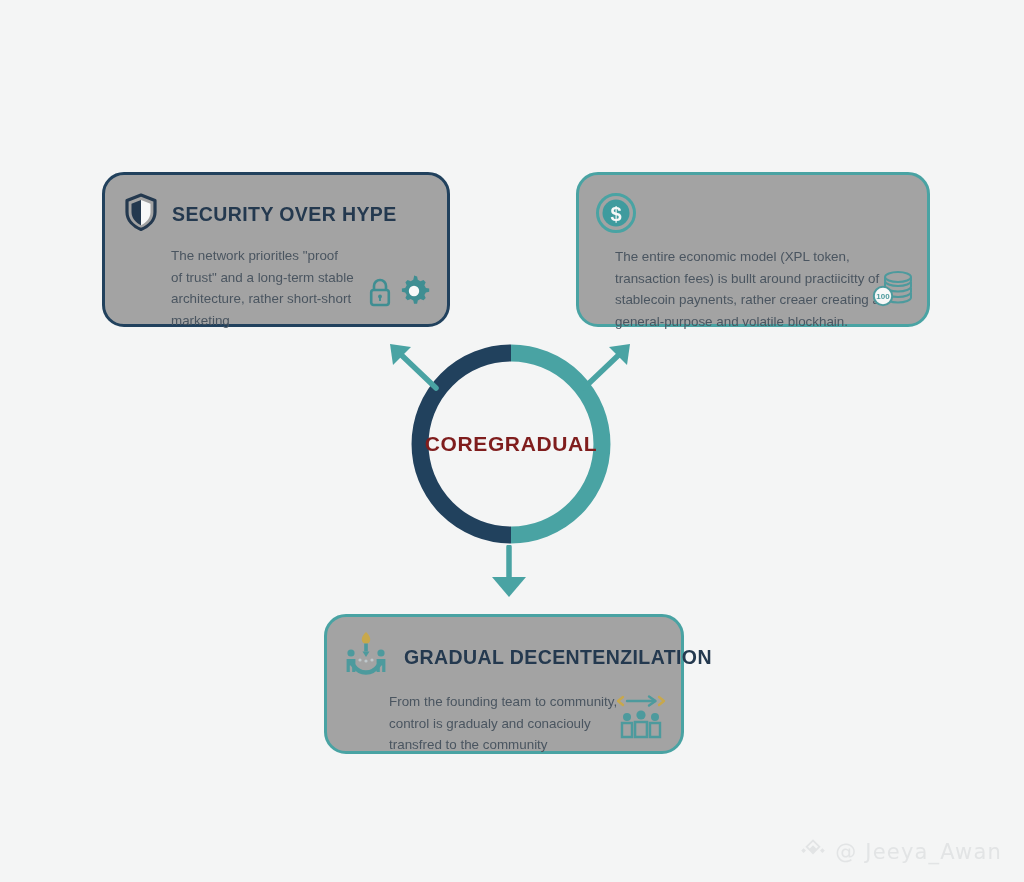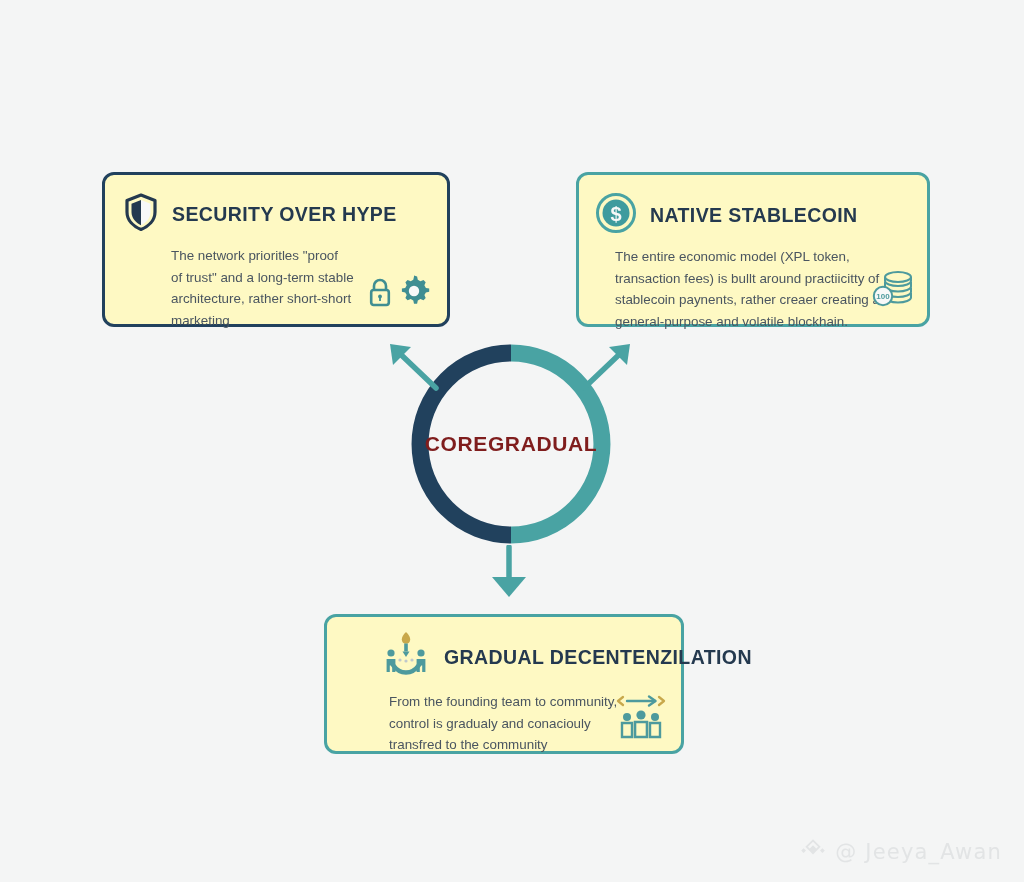--- a/index.html
+++ b/index.html
@@ -15,22 +15,22 @@
     overflow: hidden;
   }
   .canvas {
     position: absolute;
     inset: 0;
   }
 
   
   .card {
     position: absolute;
-    background: #fef9c3;
-    border-radius: 12px;
+    background: #a3a3a3;
+    border-radius: 22px;
     box-sizing: border-box;
   }
   .card.navy  { border: 3px solid #21415d; }
   .card.teal  { border: 3px solid #49a3a3; }
 
   .card-head {
     display: flex;
     align-items: center;
     gap: 13px;
   }
@@ -59,21 +59,21 @@
   #card-stablecoin {
     left: 576px; top: 172px; width: 354px; height: 155px;
   }
   #card-stablecoin .card-head { padding: 17px 0 0 16px; }
   #card-stablecoin .card-body { padding: 8px 0 0 36px; }
 
   
   #card-decentralization {
     left: 324px; top: 614px; width: 360px; height: 140px;
   }
-  #card-decentralization .card-head { padding: 12px 16px 0 14px; margin-left: 40px; }
+  #card-decentralization .card-head { padding: 12px 16px 0 14px; }
   #card-decentralization .card-body { padding: 6px 0 0 62px; }
 
   
   .corner-icons {
     position: absolute;
     display: flex;
     align-items: flex-end;
     gap: 4px;
   }
   #security-corner { right: 16px; bottom: 12px; }
@@ -162,21 +162,20 @@
 
   <div class="card teal" id="card-stablecoin">
     <div class="card-head">
       <span>
         <svg width="42" height="42" viewBox="0 0 42 42">
           <circle cx="21" cy="21" r="18.5" fill="none" stroke="#49a3a3" stroke-width="3"></circle>
           <circle cx="21" cy="21" r="13.5" fill="#3f9b9e"></circle>
           <text x="21" y="28.5" font-family="'Liberation Sans', sans-serif" font-size="20" font-weight="bold" fill="#f7f8f8" text-anchor="middle">$</text>
         </svg>
       </span>
-      <span class="card-title">NATIVE STABLECOIN</span>
     </div>
     <div class="card-body">The entire economic model (XPL token,
 transaction fees) is bullt around practiicitty of
 stablecoin paynents, rather creaer creating a
 general-purpose and volatile blockhain.</div>
 
     <div class="corner-icons" id="stablecoin-corner">
       <span>
         <svg width="46" height="40" viewBox="0 0 46 40">
           <g fill="none" stroke="#4d9a9d" stroke-width="2">

